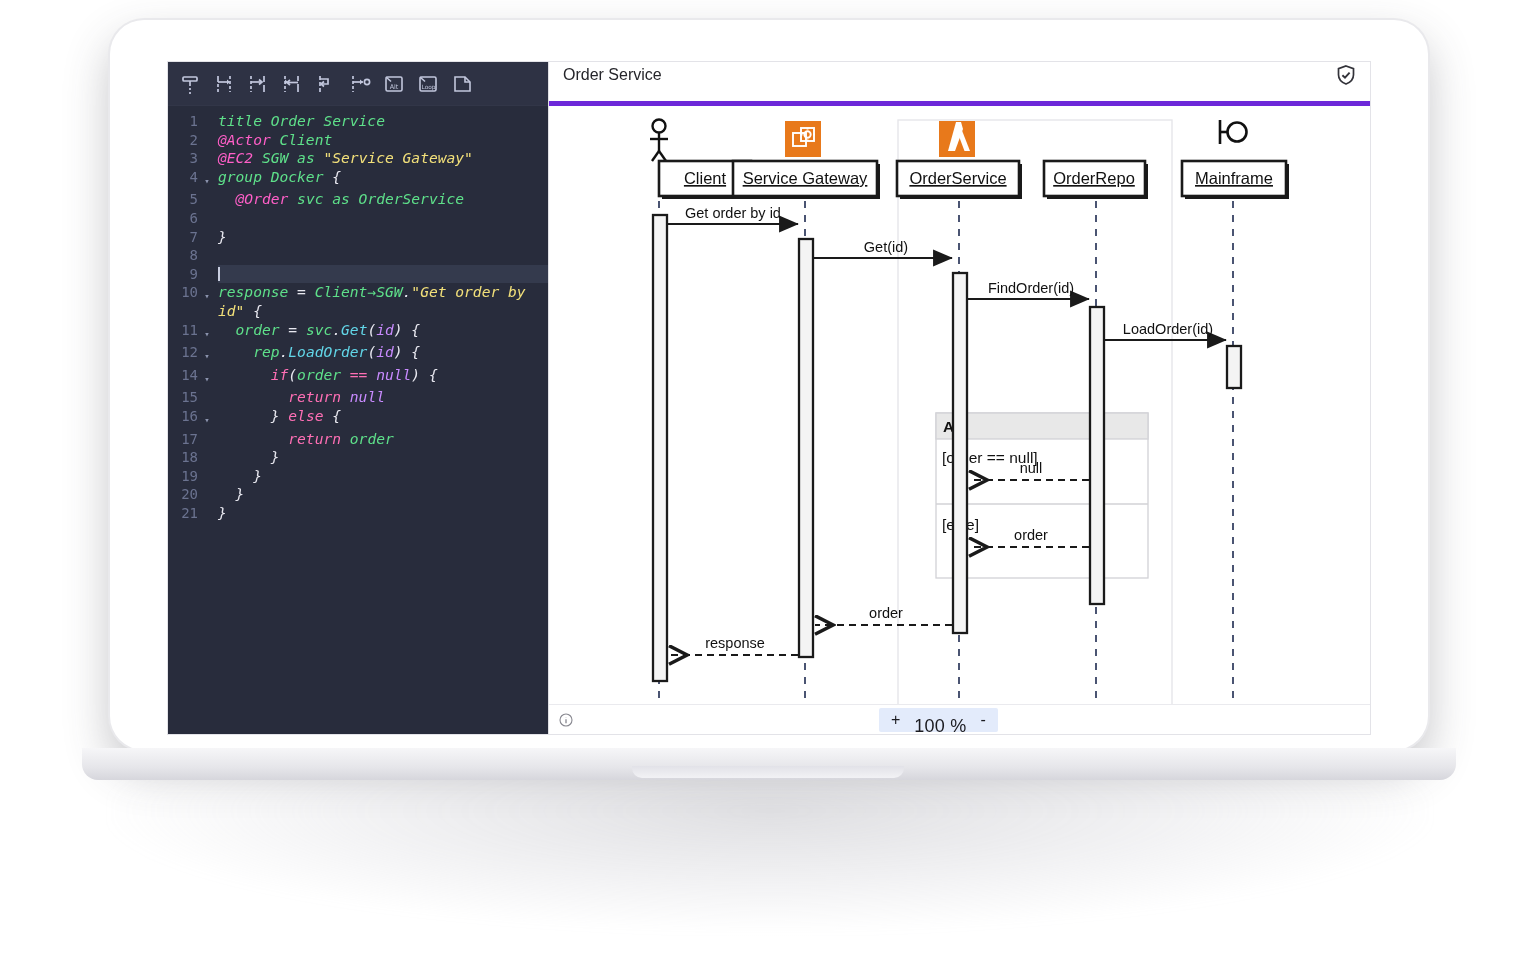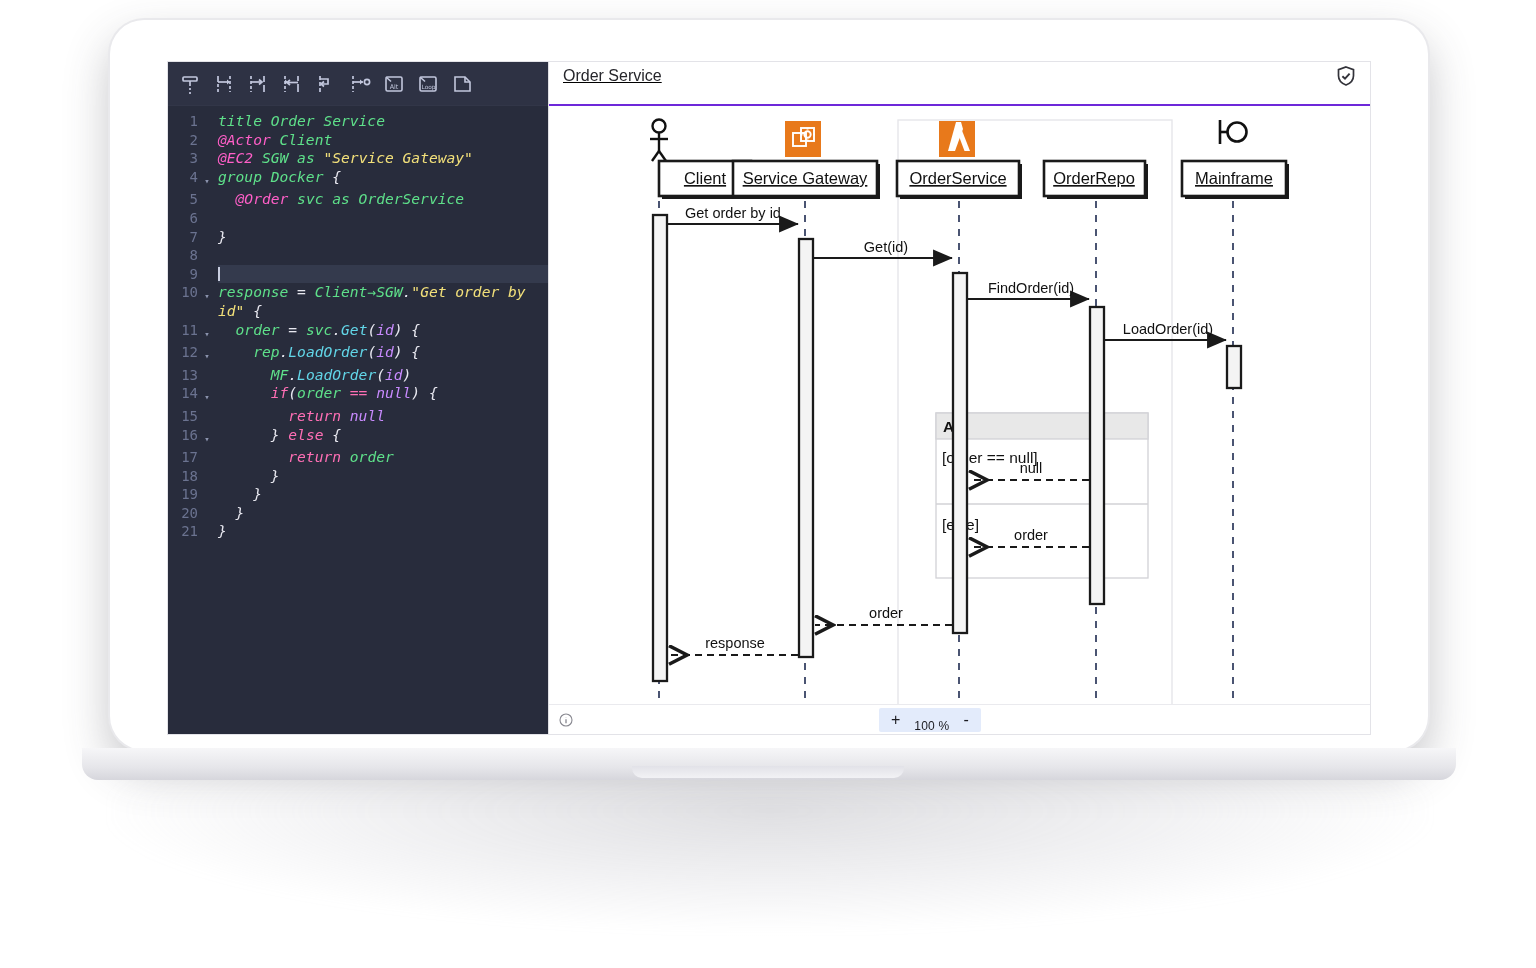--- a/index.html
+++ b/index.html
@@ -68,39 +68,39 @@
   .meth { color:#62d6e8; }
   .pnk  { color:#ff6fb5; }
   .pur  { color:#c98bff; }
   .pl   { color:#e8e8f0; }
   .caret { display:inline-block; width:1.5px; height:14px; background:#c9cee0; vertical-align:-2px; }
 
   
   .diagram { flex:1 1 auto; position:relative; background:#fff; border-left:1px solid #e0e0e4; }
   .dg-header {
     height:44px; display:flex; align-items:center; justify-content:space-between;
-    padding:0 12px 14px 14px; border-bottom:2px solid #6d28d9; background:#fff;text-decoration:underline;
+    padding:0 12px 14px 14px; border-bottom:5px solid #6d28d9; background:#fff;
   }
   .dg-title { font-size:16px; color:#26262b; }
   .shield { width:24px; height:24px; cursor:pointer; }
 
   .canvas { position:absolute; left:0; top:44px; right:0; bottom:30px; overflow:hidden; background:#fff; }
   .canvas svg { position:absolute; left:0; top:0; }
 
   .dg-footer {
     position:absolute; left:0; right:0; bottom:0; height:30px;
     border-top:1px solid #eaeaee; background:#fff; display:flex; align-items:center;
   }
   .info-icon { margin-left:10px; width:14px; height:14px; cursor:pointer; }
   .zoombar {
     position:absolute; left:330px; top:3px; height:24px; background:#e3ebfb;
     display:flex; align-items:center; gap:14px; padding:0 12px; border-radius:2px;
   }
   .zb-btn { font-size:16px; color:#1b1b20; cursor:pointer; line-height:1; user-select:none; }
-  .zb-val { font-size:12px; color:#1b1b20; letter-spacing:.2px;margin-top:12px; }
+  .zb-val { font-size:18px; color:#1b1b20; letter-spacing:.2px;margin-top:12px; }
 </style>
 </head>
 <body>
 
 <div id="laptop">
   <div class="laptop-shadow"></div>
   <div class="laptop-body"></div>
   <div class="laptop-base"></div>
   <div class="laptop-notch"></div>
 
@@ -230,25 +230,20 @@
           </div>
           <div class="ln-row">
             <span class="ln-num">11</span>
             <span class="ln-fold">▾</span>
             <span class="ln-code"><span class="ln-code-inner">  <span class="kw">order</span> <span class="pl">=</span> <span class="kw">svc</span><span class="pl">.</span><span class="meth">Get</span><span class="pl">(</span><span class="pur">id</span><span class="pl">) {</span></span></span>
           </div>
           <div class="ln-row">
             <span class="ln-num">12</span>
             <span class="ln-fold">▾</span>
             <span class="ln-code"><span class="ln-code-inner">    <span class="kw">rep</span><span class="pl">.</span><span class="meth">LoadOrder</span><span class="pl">(</span><span class="pur">id</span><span class="pl">) {</span></span></span>
-          </div>
-          <div class="ln-row">
-            <span class="ln-num">13</span>
-            <span class="ln-fold"></span>
-            <span class="ln-code"><span class="ln-code-inner">      <span class="kw">MF</span><span class="pl">.</span><span class="meth">LoadOrder</span><span class="pl">(</span><span class="pur">id</span><span class="pl">)</span></span></span>
           </div>
           <div class="ln-row">
             <span class="ln-num">14</span>
             <span class="ln-fold">▾</span>
             <span class="ln-code"><span class="ln-code-inner">      <span class="pnk">if</span><span class="pl">(</span><span class="kw">order</span> <span class="pnk">==</span> <span class="pur">null</span><span class="pl">) {</span></span></span>
           </div>
           <div class="ln-row">
             <span class="ln-num">15</span>
             <span class="ln-fold"></span>
             <span class="ln-code"><span class="ln-code-inner">        <span class="pnk">return</span> <span class="pur">null</span></span></span>

